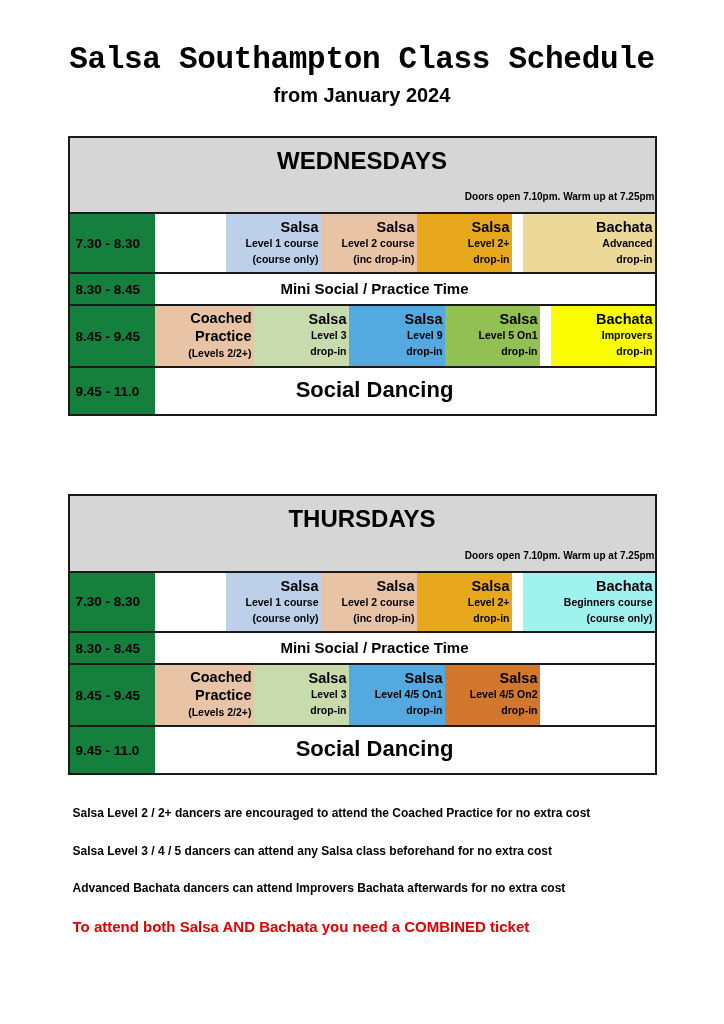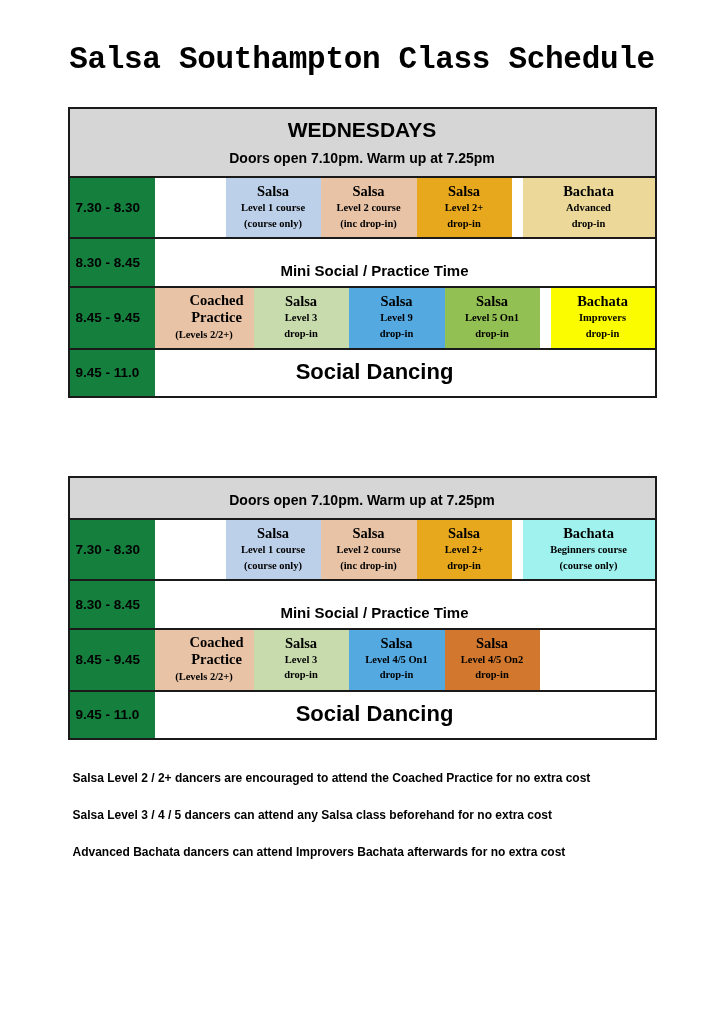--- a/index.html
+++ b/index.html
@@ -47,29 +47,30 @@
   .schedule.wed { margin-top: 30px; }
   .schedule.thu { margin-top: 78px; }
 
   .day-header {
     background: #d6d6d6;
     border-bottom: 2px solid #1a1a1a;
     text-align: center;
     padding: 7px 0 9px 0;
   }
   .day-name {
-    font-size: 21px;
+    font-size: 24px;
     font-weight: bold;
     line-height: 1.3;
   }
   .day-note {
-    font-size: 14px;
+    font-size: 10px;
     font-weight: bold;
     line-height: 1.3;
-    margin-top: 6px;
+    margin-top: 14px;
+    text-align: right;
   }
 
   .row {
     display: flex;
     border-bottom: 2px solid #1a1a1a;
     box-sizing: border-box;
   }
   .row:last-child { border-bottom: none; }
 
   .time-cell {
@@ -93,25 +94,24 @@
   
   .gap-col   { flex: 0 0 71px; background: #ffffff; }
   .prac-col  { flex: 0 0 99px; }
   .c1        { flex: 0 0 95px; }
   .c2        { flex: 0 0 96px; }
   .c3        { flex: 0 0 95px; }
   .white-sep { flex: 0 0 11px; background: #ffffff; }
   .c4        { flex: 1 1 auto; }
 
   .class-cell {
-    text-align: center;
+    text-align: right;
     padding: 4px 2px 5px 2px;
     box-sizing: border-box;
     min-width: 0;
-    font-family: Liberation Serif, serif;
   }
   .cc-title {
     font-size: 14.5px;
     font-weight: bold;
     line-height: 1.25;
     white-space: nowrap;
   }
   .cc-line {
     font-size: 10.5px;
     font-weight: bold;
@@ -126,21 +126,20 @@
   .banner-row .banner {
     flex: 1 1 auto;
     text-align: center;
     font-weight: bold;
   }
   .banner.mini {
     font-size: 15px;
     padding: 6px 0 7px 0;
     
     padding-right: 60px;
-    margin-top: 17px;
   }
   .banner.social {
     font-size: 22px;
     padding: 9px 0 11px 0;
     padding-right: 60px;
   }
   .row.banner-row .time-cell { align-items: center; }
 
   
   .notes {
@@ -160,20 +159,21 @@
     font-size: 15px;
     margin-top: 4px;
     margin-bottom: 0;
   }
 </style>
 </head>
 <body>
 
 <div class="title-block">
   <h1 class="doc-title">Salsa Southampton Class Schedule</h1>
+  <div class="doc-subtitle">from January 2024</div>
 </div>
 
 <div class="schedule wed">
 
   <div class="day-header">
     <div class="day-name">WEDNESDAYS</div>
     <div class="day-note">Doors open 7.10pm. Warm up at 7.25pm</div>
   </div>
 
   <div class="row">
@@ -248,20 +248,21 @@
     <div class="cells">
       <div class="banner social">Social Dancing</div>
     </div>
   </div>
 
 </div>
 
 <div class="schedule thu">
 
   <div class="day-header">
+    <div class="day-name">THURSDAYS</div>
     <div class="day-note">Doors open 7.10pm. Warm up at 7.25pm</div>
   </div>
 
   <div class="row">
     <div class="time-cell">7.30 - 8.30</div>
     <div class="cells">
       <div class="gap-col"></div>
       <div class="class-cell c1" style="background-color: rgb(189, 208, 233);">
         <div class="cc-title">Salsa</div>
         <div class="cc-line">Level 1 course</div>
@@ -331,13 +332,14 @@
       <div class="banner social">Social Dancing</div>
     </div>
   </div>
 
 </div>
 
 <div class="notes">
   <div class="note">Salsa Level 2 / 2+ dancers are encouraged to attend the Coached Practice for no extra cost</div>
   <div class="note">Salsa Level 3 / 4 / 5 dancers can attend any Salsa class beforehand for no extra cost</div>
   <div class="note">Advanced Bachata dancers can attend Improvers Bachata afterwards for no extra cost</div>
+  <div class="note highlight">To attend both Salsa AND Bachata you need a COMBINED ticket</div>
 </div>
 
 </body></html>

